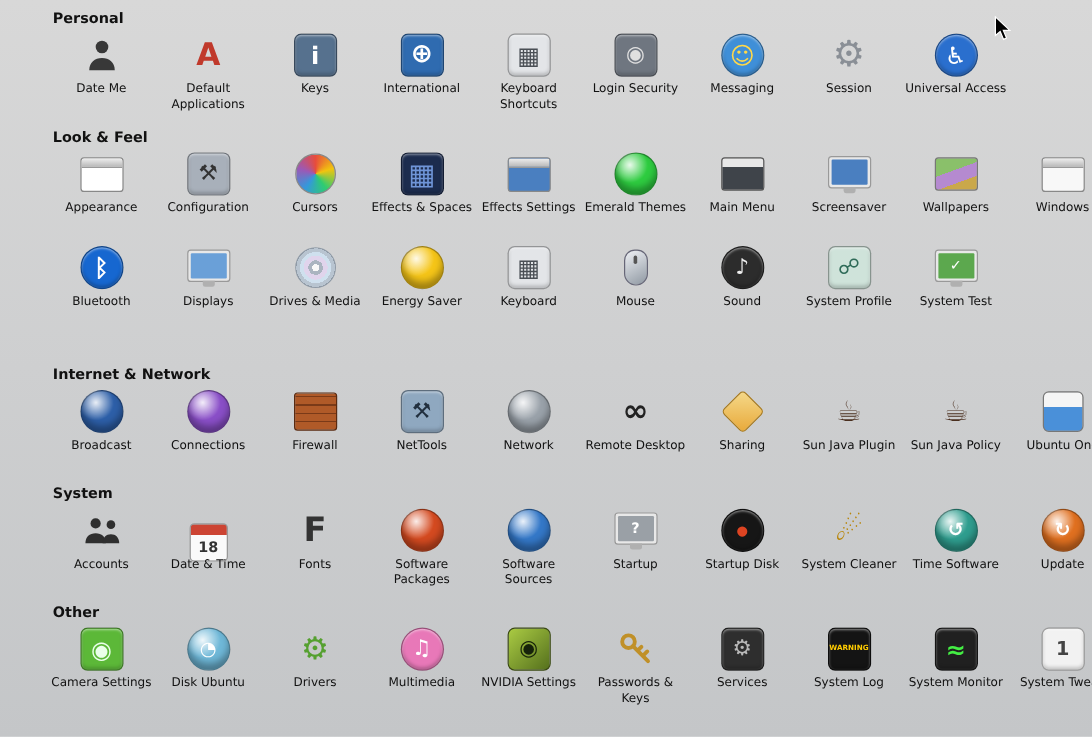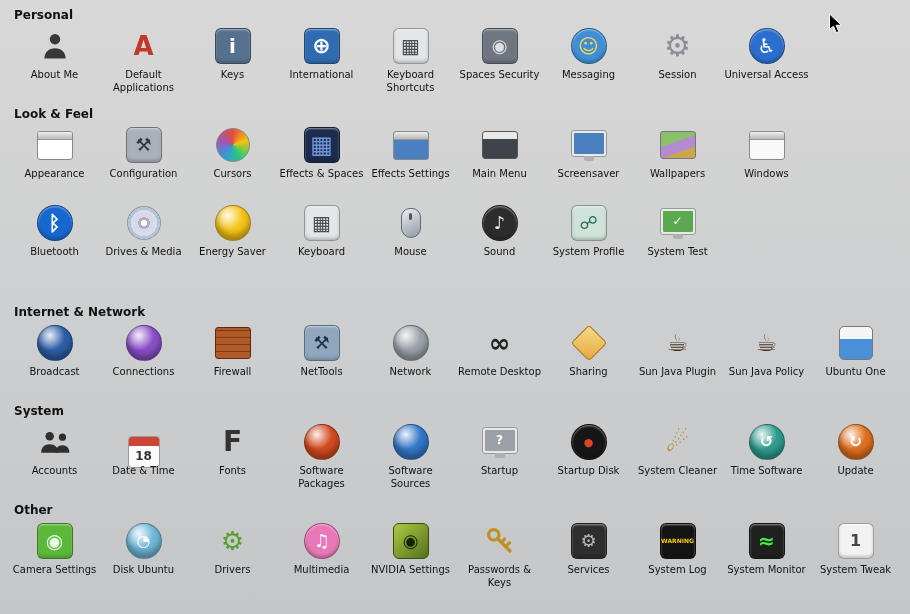--- a/index.html
+++ b/index.html
@@ -2,21 +2,21 @@
 <html><head>
 <meta charset="utf-8">
 <style>
   html,body{margin:0;padding:0;}
   body{
     width:910px;height:614px;overflow:hidden;position:relative;
     background:linear-gradient(#d8d8d8,#c4c6c8);
     font-family:"DejaVu Sans","Liberation Sans",sans-serif;
     -webkit-user-select:none;user-select:none;
   }
-  #panel{padding-top:4px;}
+  #panel{padding-top:4px;padding-left:30px;}
   .section{height:99px;box-sizing:border-box;}
   .section-title{
     font-size:12px;font-weight:bold;color:#111;
     padding:4px 0 3px 14px;
   }
   .grid{display:grid;grid-template-columns:repeat(10,89px);padding-left:10px;}
   .item{
     width:89px;display:flex;flex-direction:column;align-items:center;
     cursor:pointer;border-radius:4px;
   }
@@ -83,21 +83,21 @@
       <div class="grid">
         <div class="item">
           <div class="icon-wrap">
             <span class="shape plain">
               <svg width="30" height="30" viewBox="0 0 24 24">
                 <circle cx="12" cy="6.5" r="4.2" fill="#383838"></circle>
                 <path d="M3.5 22c0-5.2 3.7-8.2 8.5-8.2s8.5 3 8.5 8.2z" fill="#383838"></path>
               </svg>
             </span>
           </div>
-          <div class="label">About Me</div>
+          <div class="label">Date Me</div>
         </div>
         <div class="item">
           <div class="icon-wrap">
             <span class="shape plain">
               <span class="glyph" style="color: rgb(192, 57, 43); font-size: 26px;">A</span>
             </span>
           </div>
           <div class="label">Default Applications</div>
         </div>
         <div class="item">
@@ -123,21 +123,21 @@
             </span>
           </div>
           <div class="label">Keyboard Shortcuts</div>
         </div>
         <div class="item">
           <div class="icon-wrap">
             <span class="shape tile" style="--c: #6f7680;">
               <span class="glyph" style="color: rgb(224, 224, 224); font-size: 18px;">◉</span>
             </span>
           </div>
-          <div class="label">Spaces Security</div>
+          <div class="label">Login Security</div>
         </div>
         <div class="item">
           <div class="icon-wrap">
             <span class="shape circle" style="--c: #3f8fd8;">
               <span class="glyph" style="color: rgb(255, 216, 74); font-size: 20px;">☺</span>
             </span>
           </div>
           <div class="label">Messaging</div>
         </div>
         <div class="item">
@@ -190,20 +190,26 @@
           <div class="label">Effects &amp; Spaces</div>
         </div>
         <div class="item">
           <div class="icon-wrap">
             <span class="windowicon" style="--c: #4a7fc0;"></span>
           </div>
           <div class="label">Effects Settings</div>
         </div>
         <div class="item">
           <div class="icon-wrap">
+            <span class="shape orb" style="--c: #2ecc40;"></span>
+          </div>
+          <div class="label">Emerald Themes</div>
+        </div>
+        <div class="item">
+          <div class="icon-wrap">
             <span class="shape mainmenu"></span>
           </div>
           <div class="label">Main Menu</div>
         </div>
         <div class="item">
           <div class="icon-wrap">
             <span class="monitor" style="display: block;">
               <span class="screen" style="background: rgb(74, 127, 192);"></span>
             </span>
           </div>
@@ -225,20 +231,28 @@
     </div>
     <div class="section">
       <div class="grid">
         <div class="item">
           <div class="icon-wrap">
             <span class="shape circle" style="--c: #1667d0;">
               <span class="glyph" style="color: rgb(255, 255, 255); font-size: 20px;">ᛒ</span>
             </span>
           </div>
           <div class="label">Bluetooth</div>
+        </div>
+        <div class="item">
+          <div class="icon-wrap">
+            <span class="monitor" style="display: block;">
+              <span class="screen" style="background: rgb(106, 160, 216);"></span>
+            </span>
+          </div>
+          <div class="label">Displays</div>
         </div>
         <div class="item">
           <div class="icon-wrap">
             <span class="shape cd"></span>
           </div>
           <div class="label">Drives &amp; Media</div>
         </div>
         <div class="item">
           <div class="icon-wrap">
             <span class="shape orb" style="--c: #f5c518;"></span>

